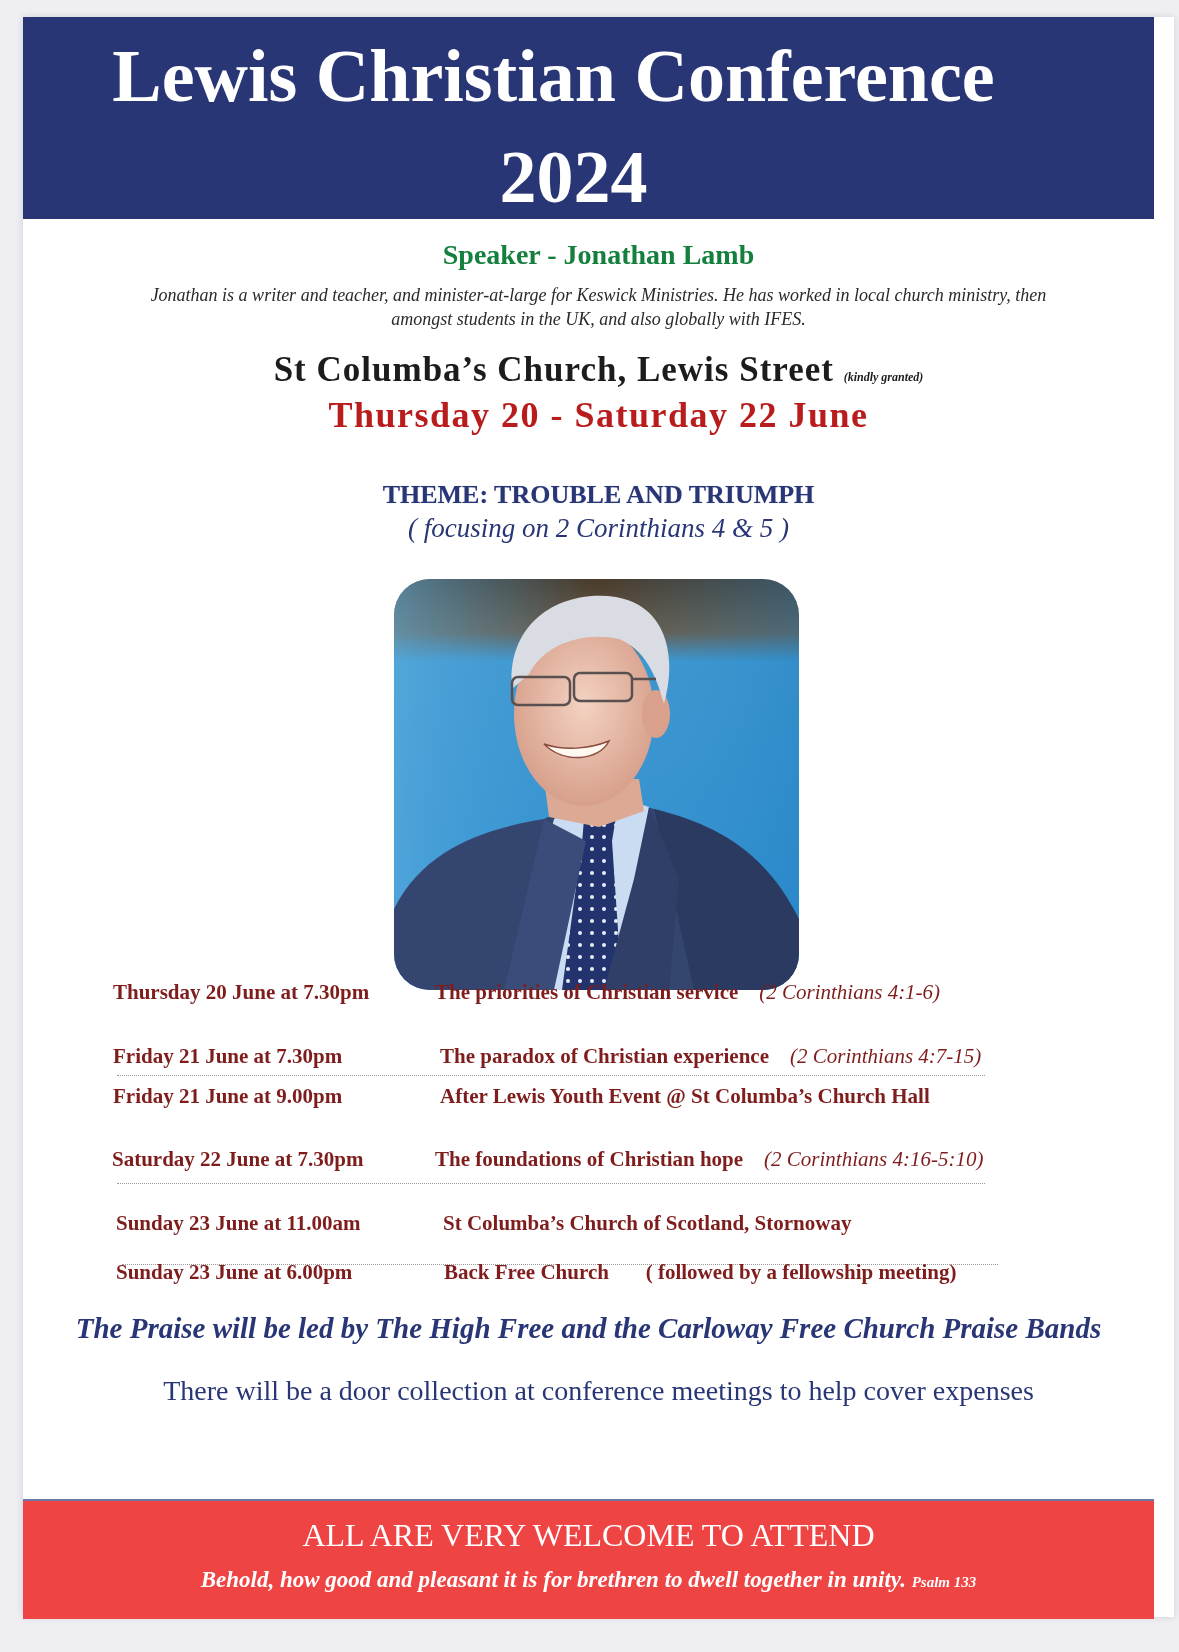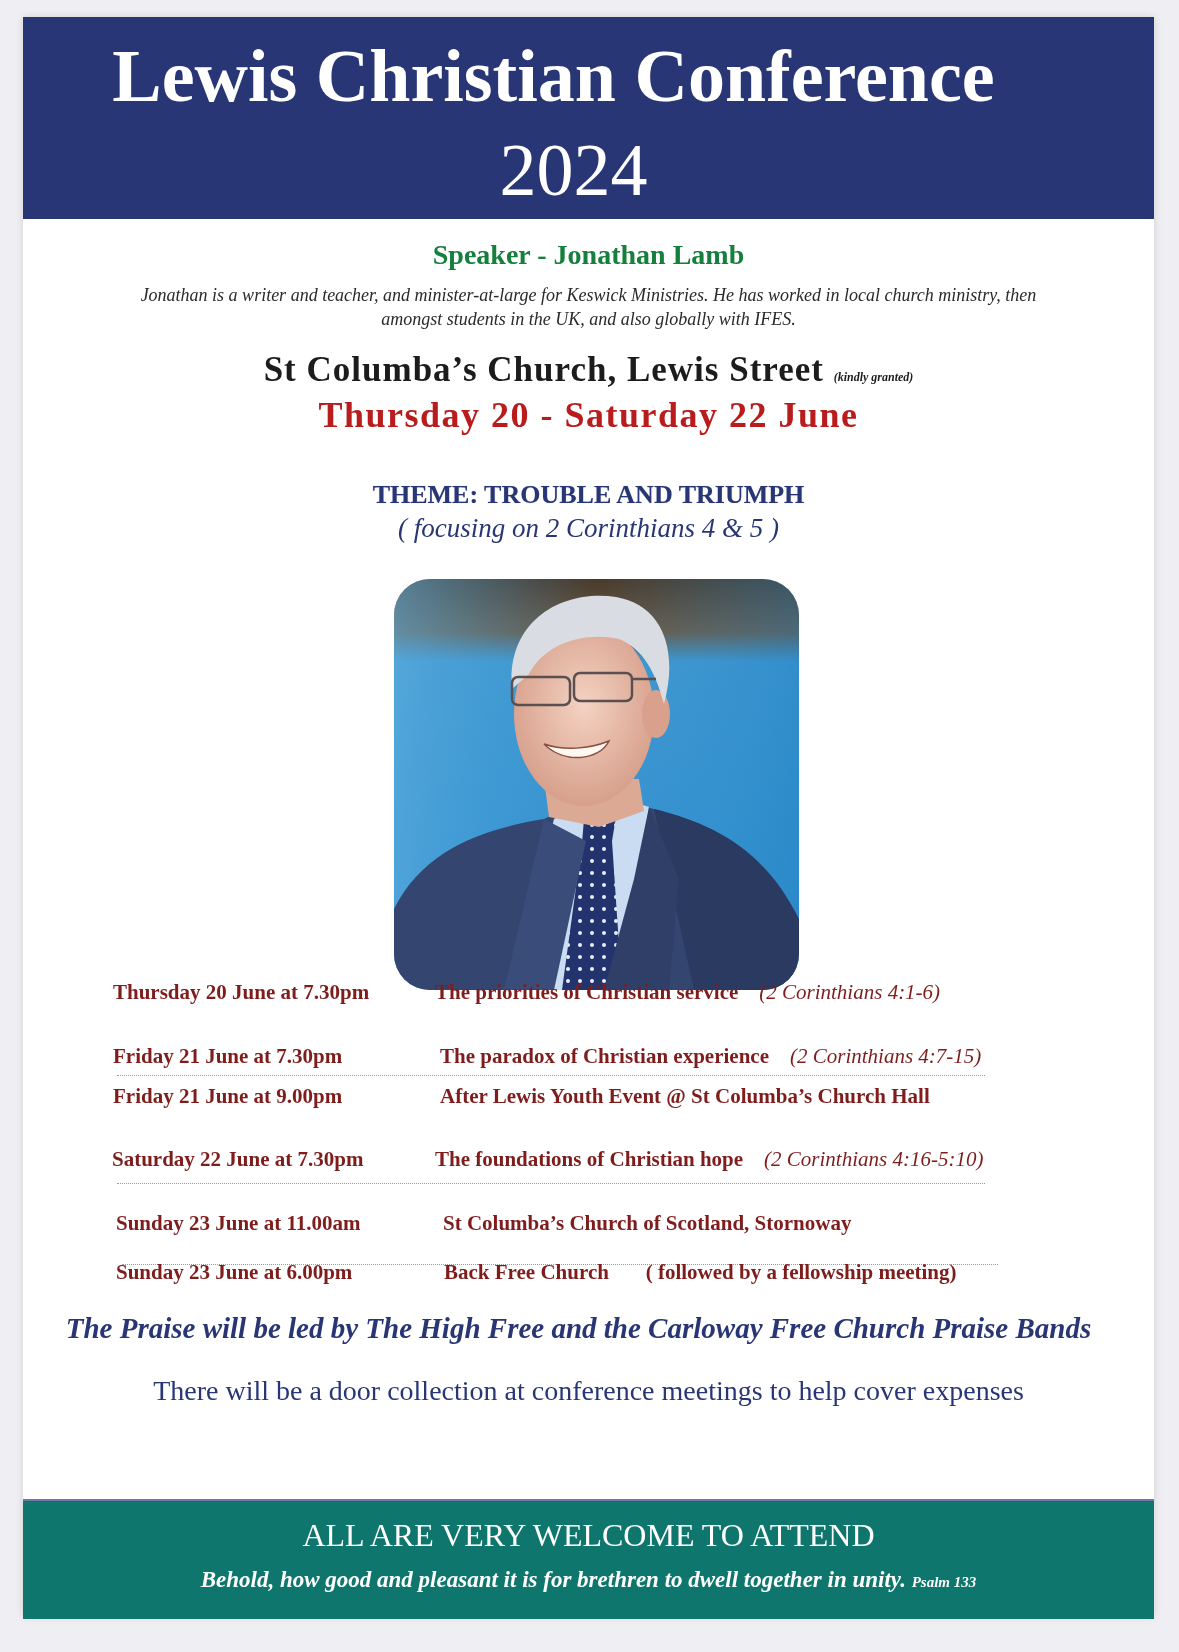--- a/index.html
+++ b/index.html
@@ -9,39 +9,40 @@
     position: relative;
     overflow: hidden;
     font-family: "Liberation Serif", "DejaVu Serif", serif;
   }
   .page {
     position: absolute;
     left: 23px; top: 17px;
     width: 1131px; height: 1600px;
     background: #ffffff;
     box-shadow: 0 0 8px rgba(0,0,0,0.12);
+    padding-left: 20px;
   }
   .header {
     position: absolute; left: 0; top: 0;
     width: 1131px; height: 202px;
     background: #293676;
     color: #fff;
     text-align: center;
   }
   .header .t1 {
     position: absolute; left: 0; width: 100%;
     top: 14px;
     font-size: 74px; font-weight: bold; line-height: 90px;
     padding-left: 0;
   }
   .header .t1 span { display:inline-block; margin-left: -70px; }
   .header .t2 {
     position: absolute; left: 0; width: 100%;
-    top: 108px;
-    font-size: 74px; font-weight: normal; line-height: 90px; text-align: center;
+    top: 115px;
+    font-size: 74px; font-weight: bold; line-height: 90px; text-align: center;
   }
   .header .t2 span { display:inline-block; margin-left: -30px; }
   .abs { position: absolute; left: 0; width: 100%; text-align: center; }
   .speaker {
     top: 213px; font-size: 28px; font-weight: bold; color: #15803d; line-height: 50px;
   }
   .bio {
     top: 266px; font-size: 18px; font-style: italic; color: #2a2a2a; line-height: 24px;
   }
   .venue {
@@ -79,21 +80,21 @@
     top: 1296px; font-size: 29px; font-style: italic; font-weight: bold; color: #293676; line-height: 30px;
     padding-left: 0;
   }
   .praise span { display:inline-block; margin-left: -20px; }
   .collection {
     top: 1356px; font-size: 28px; color: #293676; line-height: 36px;
   }
   .footer {
     position: absolute; left: 0; top: 1482px;
     width: 1131px; height: 118px;
-    background: #0f766e;
+    background: #ef4444;
     color: #fff;
     text-align: center;
     border-top: 2px solid #6f78a4;
   }
   .footer .welcome {
     position: absolute; left: 0; width: 100%; top: 14px;
     font-size: 32px; line-height: 40px;
   }
   .footer .verse {
     position: absolute; left: 0; width: 100%; top: 64px;

